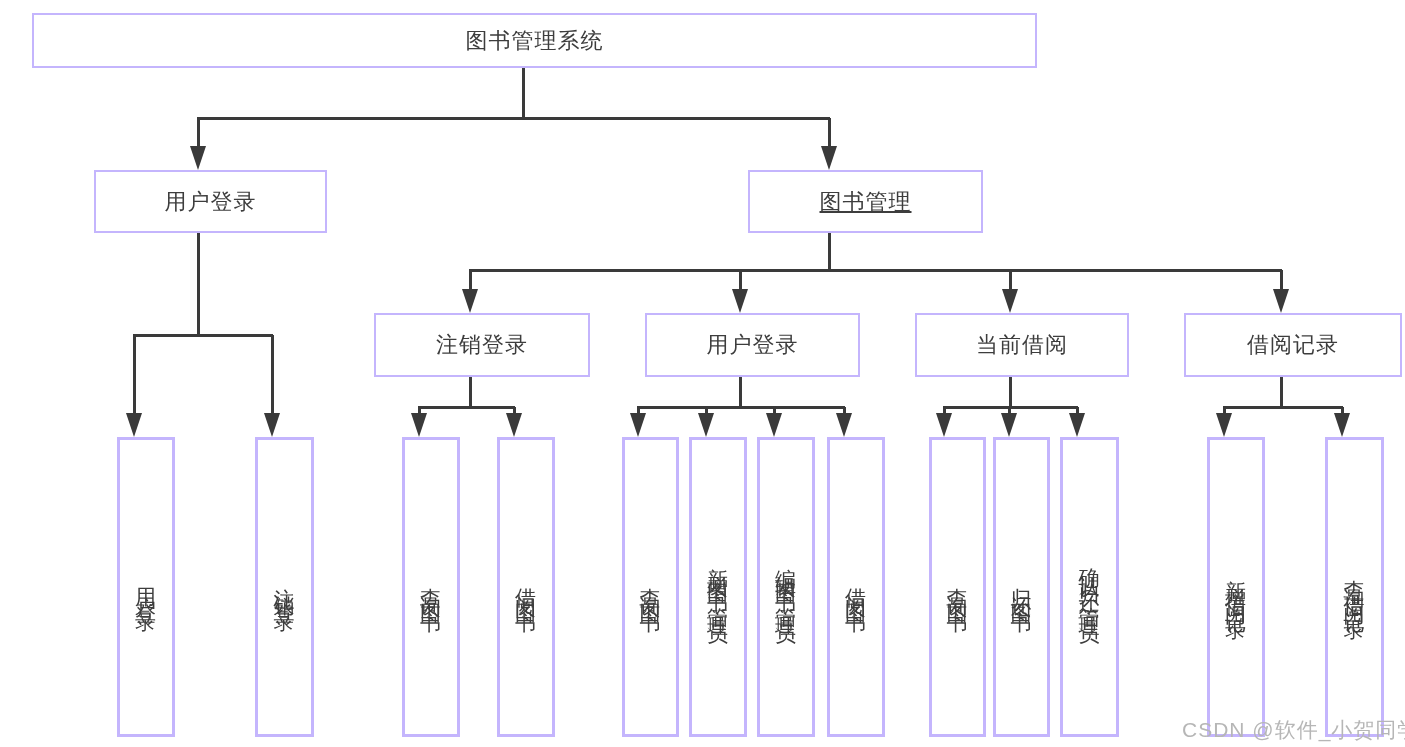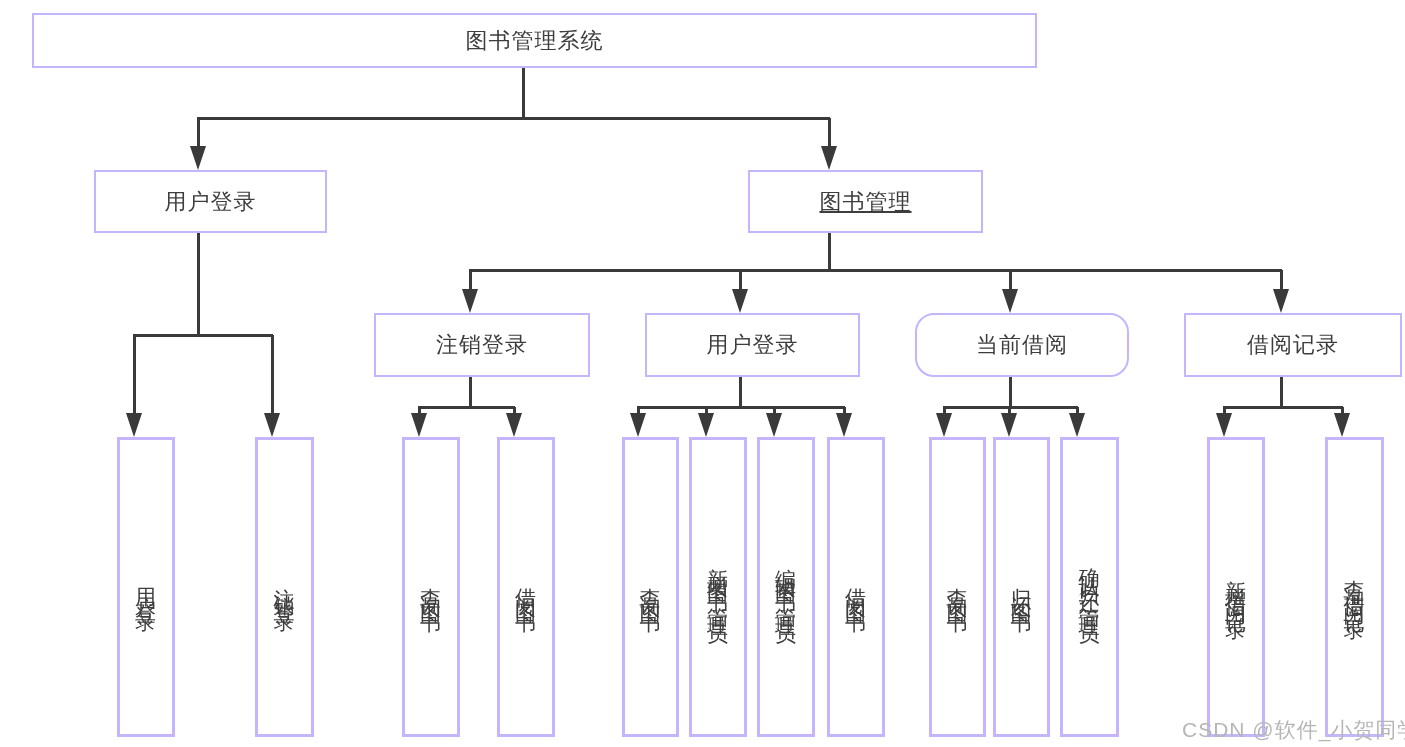--- a/index.html
+++ b/index.html
@@ -77,21 +77,21 @@
   <div class="box" style="left:736px;top:170px;width:231px;height:59px;text-decoration:underline;">
     <span class="hlabel">图书管理</span>
   </div>
 
   <div class="box" style="left:362px;top:313px;width:212px;height:60px;">
     <span class="hlabel">注销登录</span>
   </div>
   <div class="box" style="left:633px;top:313px;width:211px;height:60px;">
     <span class="hlabel">用户登录</span>
   </div>
-  <div class="box" style="left:903px;top:313px;width:210px;height:60px;border-radius:19px;">
+  <div class="box" style="left:903px;top:313px;width:210px;height:60px;">
     <span class="hlabel">当前借阅</span>
   </div>
   <div class="box" style="left:1172px;top:313px;width:214px;height:60px;">
     <span class="hlabel">借阅记录</span>
   </div>
 
   <div class="box leaf" style="left:105px;top:437px;width:52px;height:294px;">
     <span class="vtext">用户登录</span>
   </div>
   <div class="box leaf" style="left:243px;top:437px;width:53px;height:294px;">

